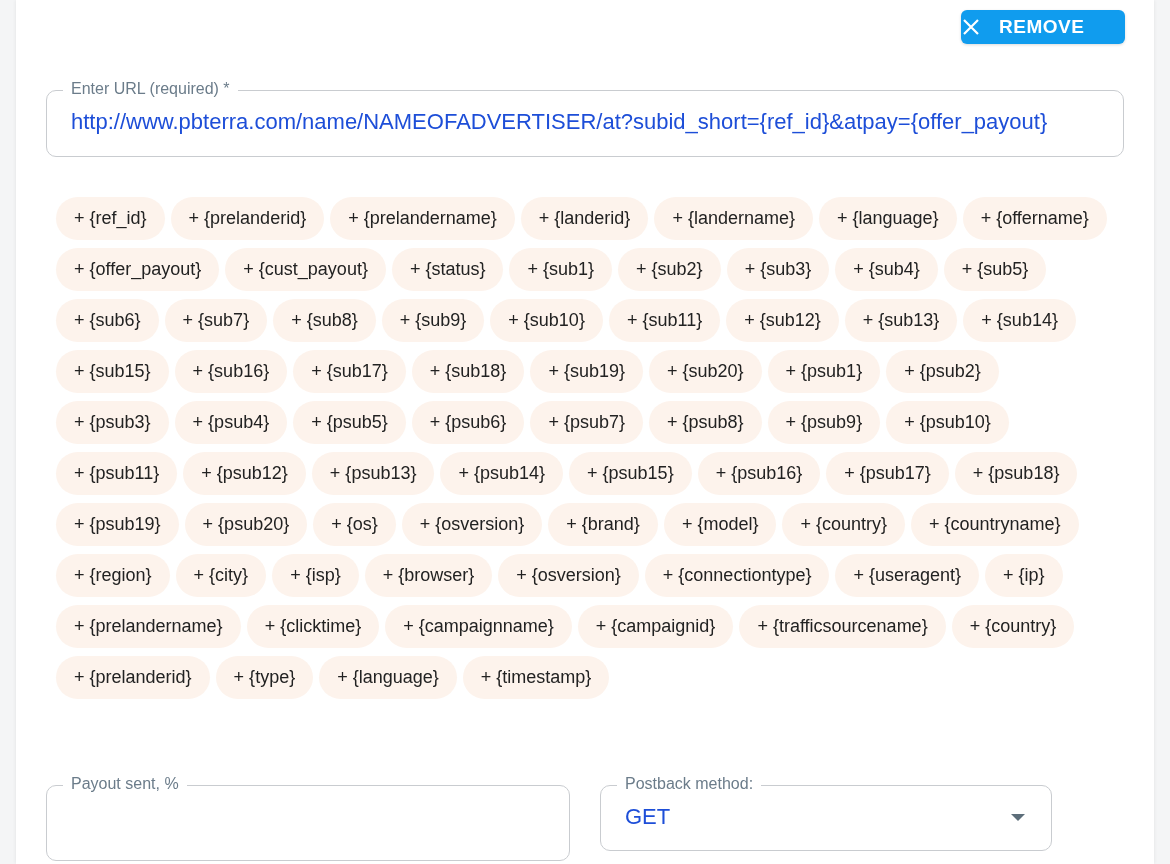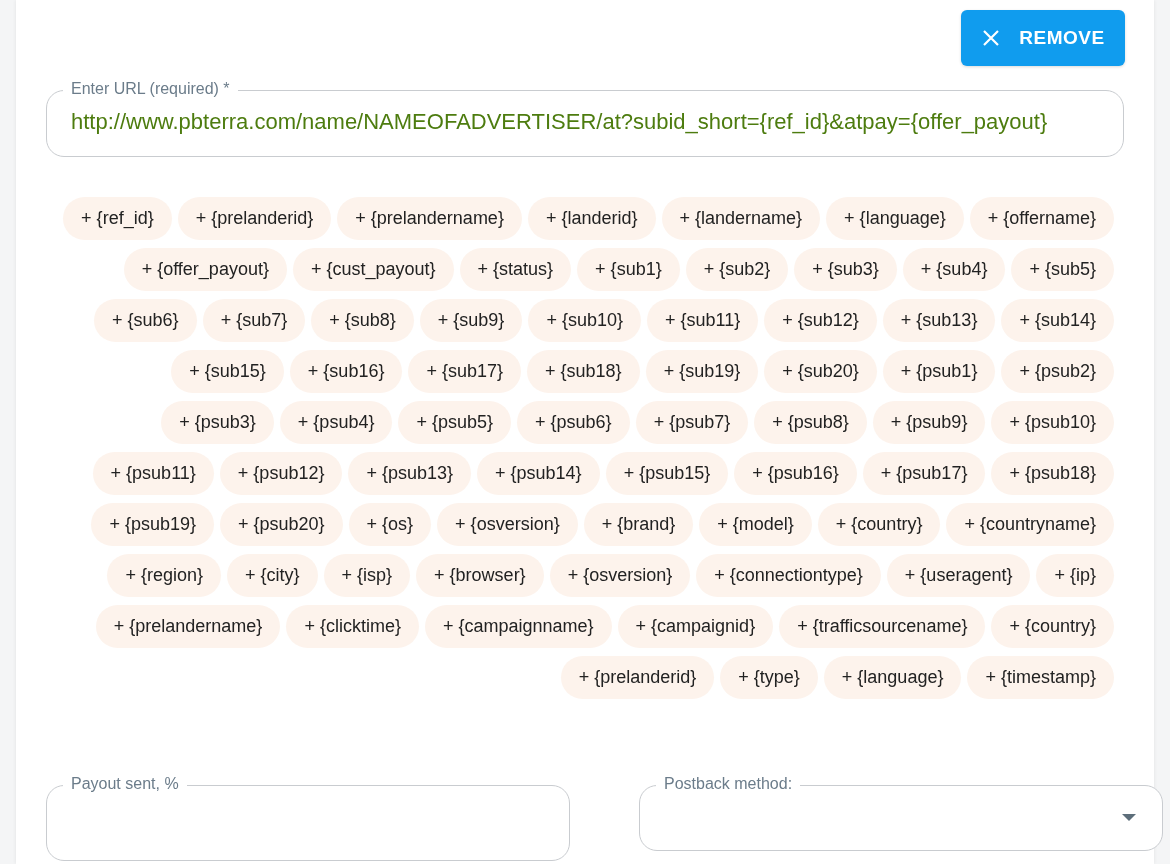--- a/index.html
+++ b/index.html
@@ -7,51 +7,51 @@
       width: 1170px; height: 864px; overflow: hidden;
       background: #f4f5f6;
       font-family: "Liberation Sans", sans-serif;
     }
     .card {
       position: absolute; left: 16px; top: 0; width: 1138px; height: 864px;
       background: #ffffff;
       box-shadow: 0 0 4px rgba(0,0,0,0.08);
     }
     .remove-btn {
-      position: absolute; left: 961px; top: 10px; width: 164px; height: 56px;
+      position: absolute; left: 961px; top: 10px; width: 164px; height: 34px;
       background: #109cee; border-radius: 6px;
-      display: flex; align-items: center; justify-content: center; gap: 18px;
+      display: flex; align-items: center; gap: 18px;
       color: #ffffff; font-size: 19px; font-weight: bold; letter-spacing: 0.5px;
       box-shadow: 0 1px 3px rgba(0,0,0,0.15);
       cursor: pointer;
     }
     .remove-btn svg { width: 20px; height: 20px; }
     .field {
-      position: absolute; border: 1.5px solid #c9ccd0; border-radius: 18px; background: #fff;
+      position: absolute; border: 1.5px solid #c9ccd0; border-radius: 10px; background: #fff;
     }
     .field .legend {
       position: absolute; top: -11px; left: 16px; padding: 0 8px;
       background: #fff; color: #6b7c8a; font-size: 16px; white-space: nowrap;
     }
     .field .value {
       position: absolute; left: 24px; top: 18px; right: 12px;
-      font-size: 22px; color: #4d7c0f; white-space: nowrap; overflow: hidden;
+      font-size: 22px; color: #1d4ed8; white-space: nowrap; overflow: hidden;
     }
     .url-field { left: 46px; top: 90px; width: 1078px; height: 67px; }
     .payout-field { left: 46px; top: 785px; width: 524px; height: 76px; }
-    .method-field { left: 600px; top: 785px; width: 524px; height: 66px; margin-left: 39px; }
+    .method-field { left: 600px; top: 785px; width: 452px; height: 66px; }
     .method-field .arrow {
       position: absolute; right: 26px; top: 28px;
       width: 0; height: 0;
       border-left: 7px solid transparent; border-right: 7px solid transparent;
       border-top: 7px solid #5d6e7a;
     }
     .chips {
       position: absolute; left: 56px; top: 197px; width: 1058px;
-      display: flex; flex-wrap: wrap; justify-content: flex-end;
+      display: flex; flex-wrap: wrap; justify-content: flex-start;
       column-gap: 6px; row-gap: 8px;
     }
     .chip {
       height: 43px; padding: 0 18px; border-radius: 22px;
       background: #fdf3ec; color: #222;
       display: flex; align-items: center;
       font-size: 18px; white-space: nowrap; cursor: pointer;
     }
   </style>
 </head>
@@ -147,14 +147,15 @@
     <div class="chip">+ {language}</div>
     <div class="chip">+ {timestamp}</div>
   </div>
 
 <div class="field payout-field">
   <span class="legend">Payout sent, %</span>
 </div>
 
 <div class="field method-field">
   <span class="legend">Postback method:</span>
+  <div class="value">GET</div>
   <span class="arrow"></span>
 </div>
 
 </body></html>

